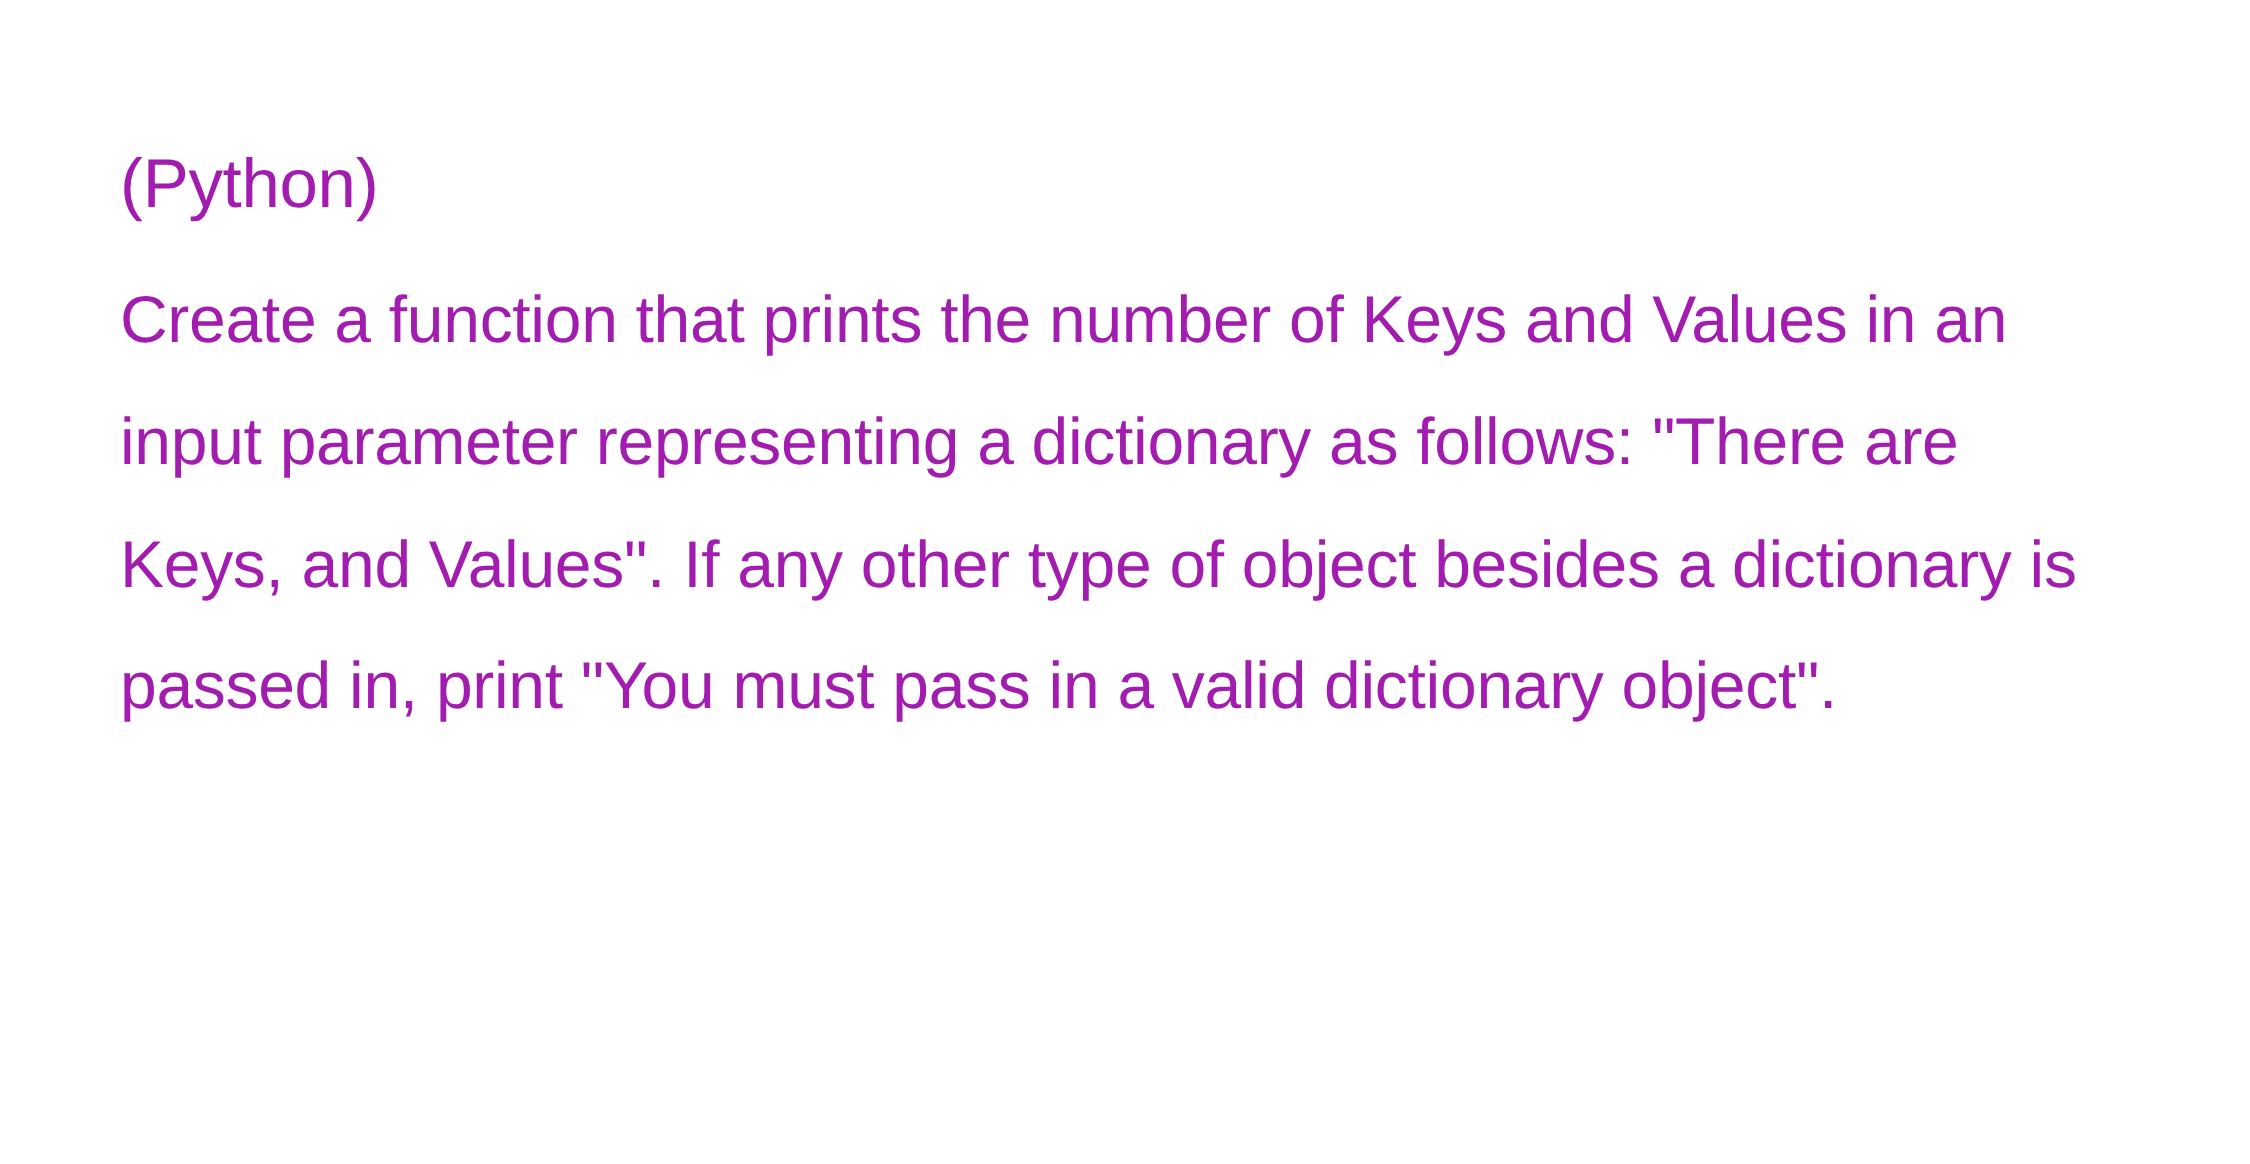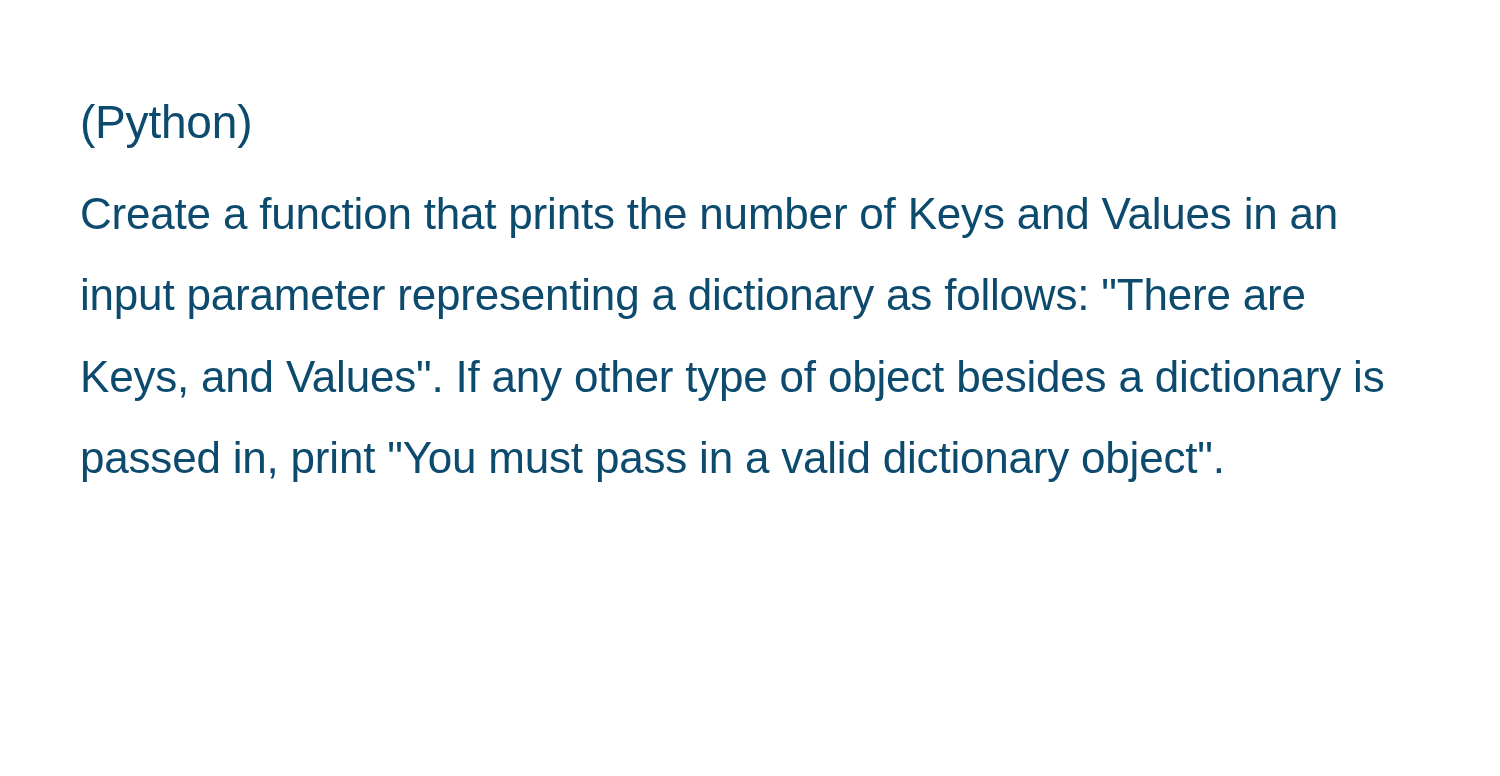--- a/index.html
+++ b/index.html
@@ -9,21 +9,21 @@
     }
     body {
       width: 1500px;
       height: 776px;
       background: #ffffff;
       font-family: -apple-system, BlinkMacSystemFont, "Segoe UI", Helvetica, Arial, sans-serif;
       padding: 80px 80px 80px 80px;
       overflow: hidden;
     }
     .content {
-      color: #0c4a6e;
+      color: #a21caf;
       font-size: 44px;
       line-height: 1.85;
       font-weight: 400;
       letter-spacing: -0.2px;
     }
     .heading {
       font-size: 46px;
       margin-bottom: 8px;
       display: block;
     }

